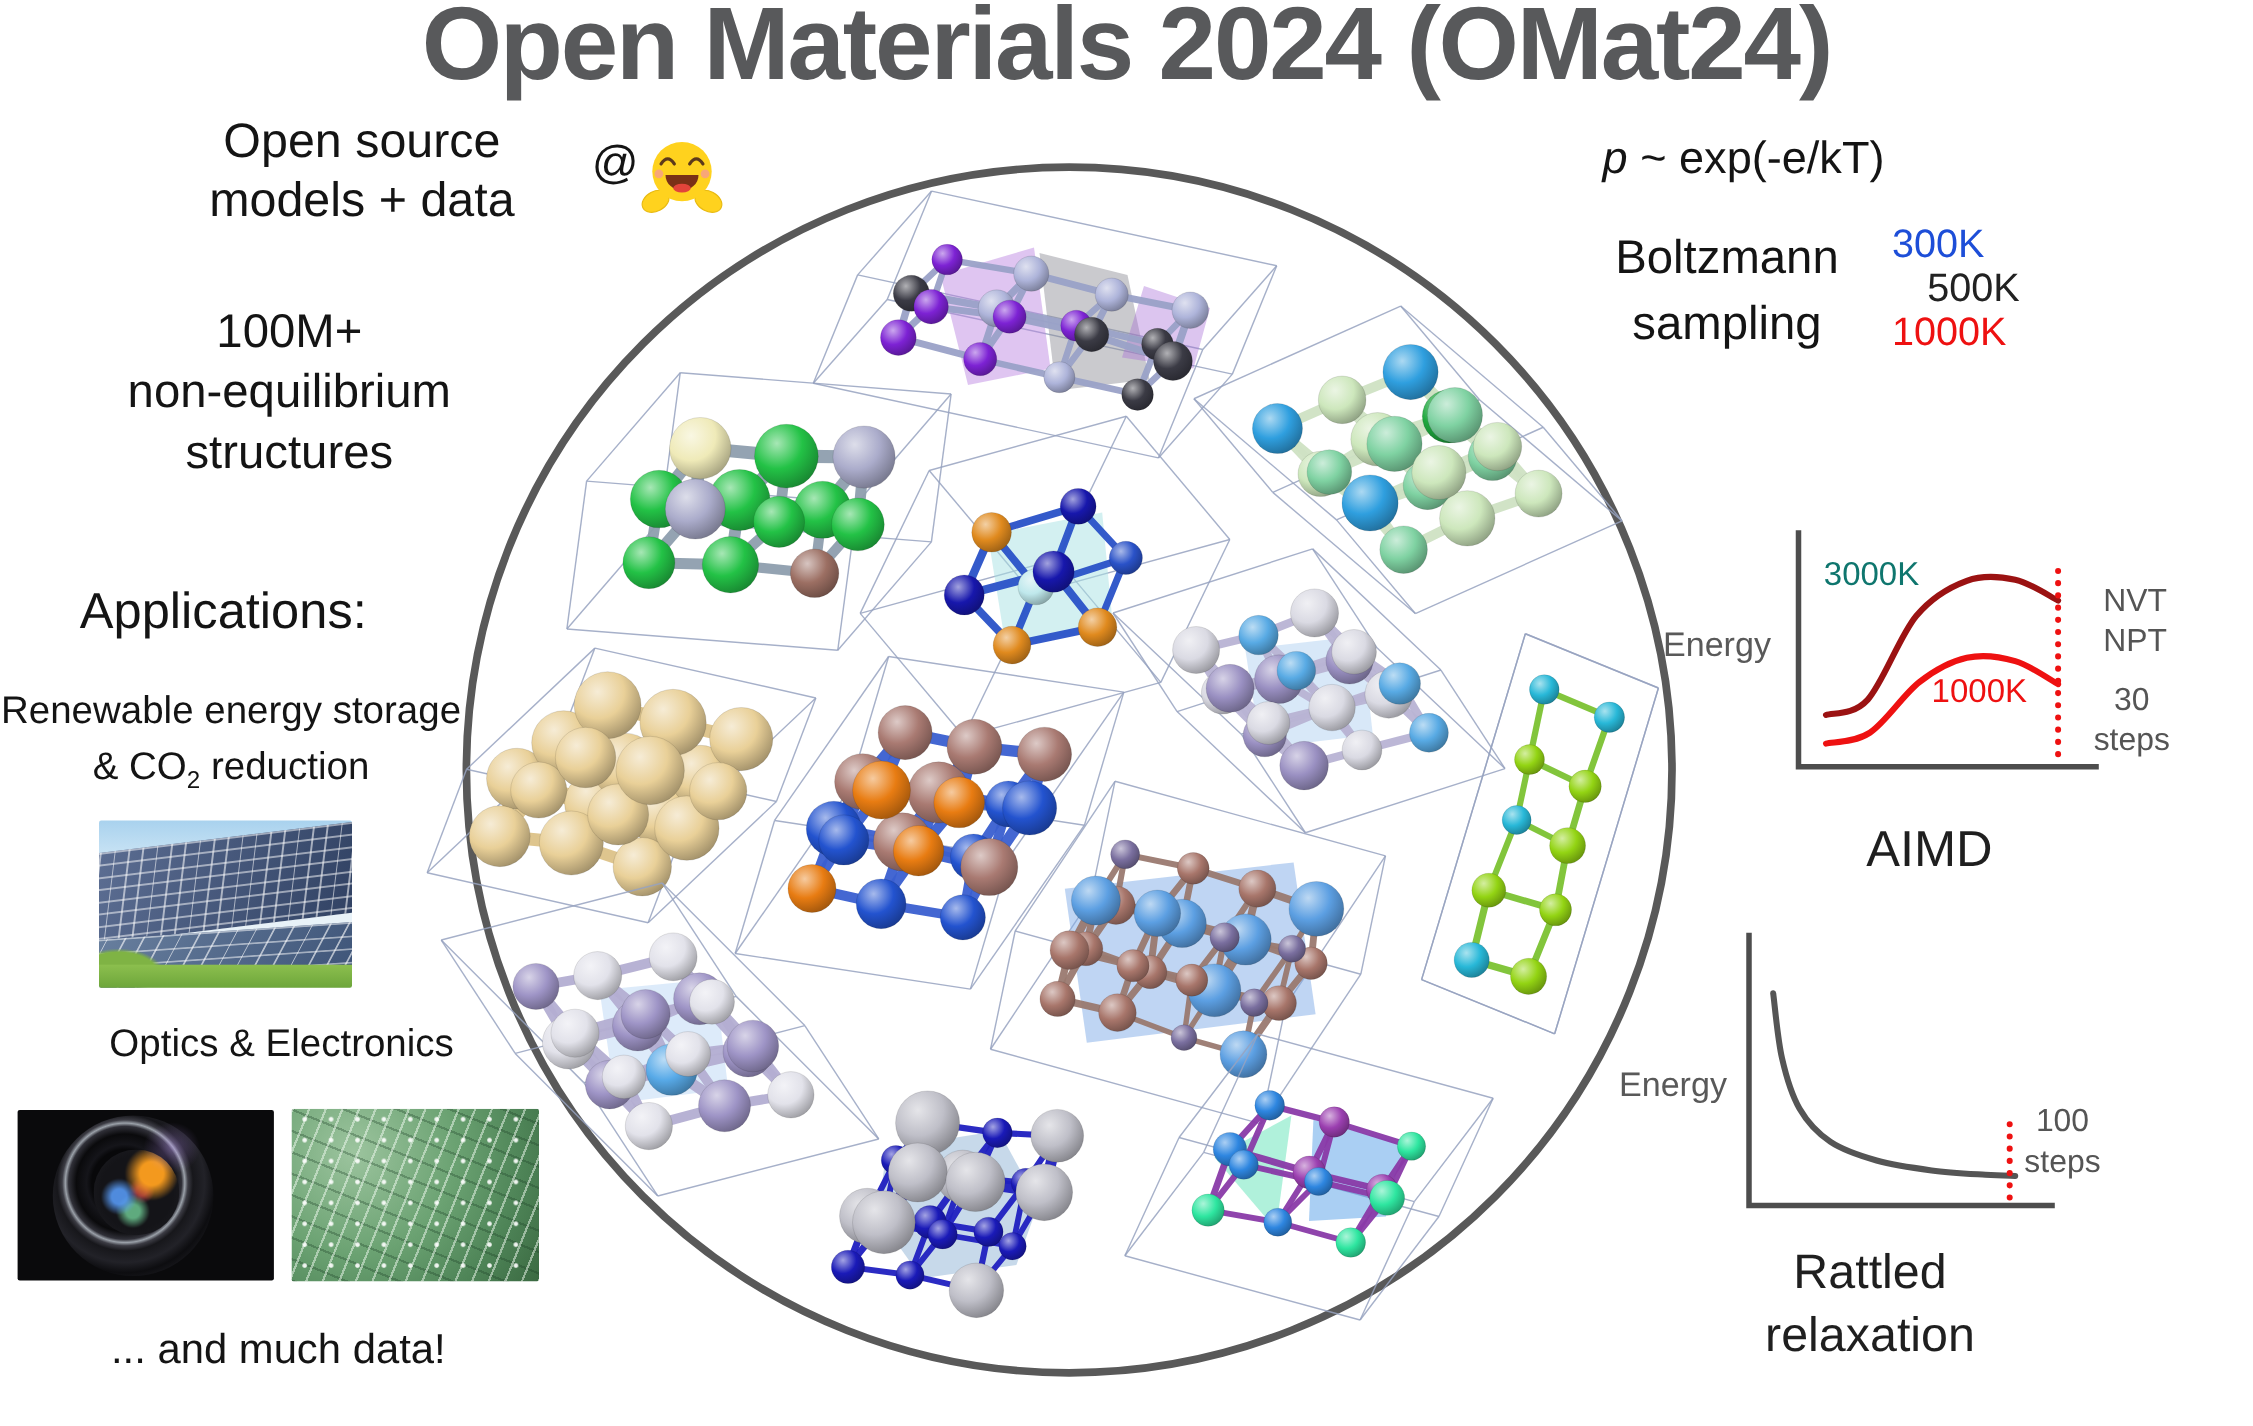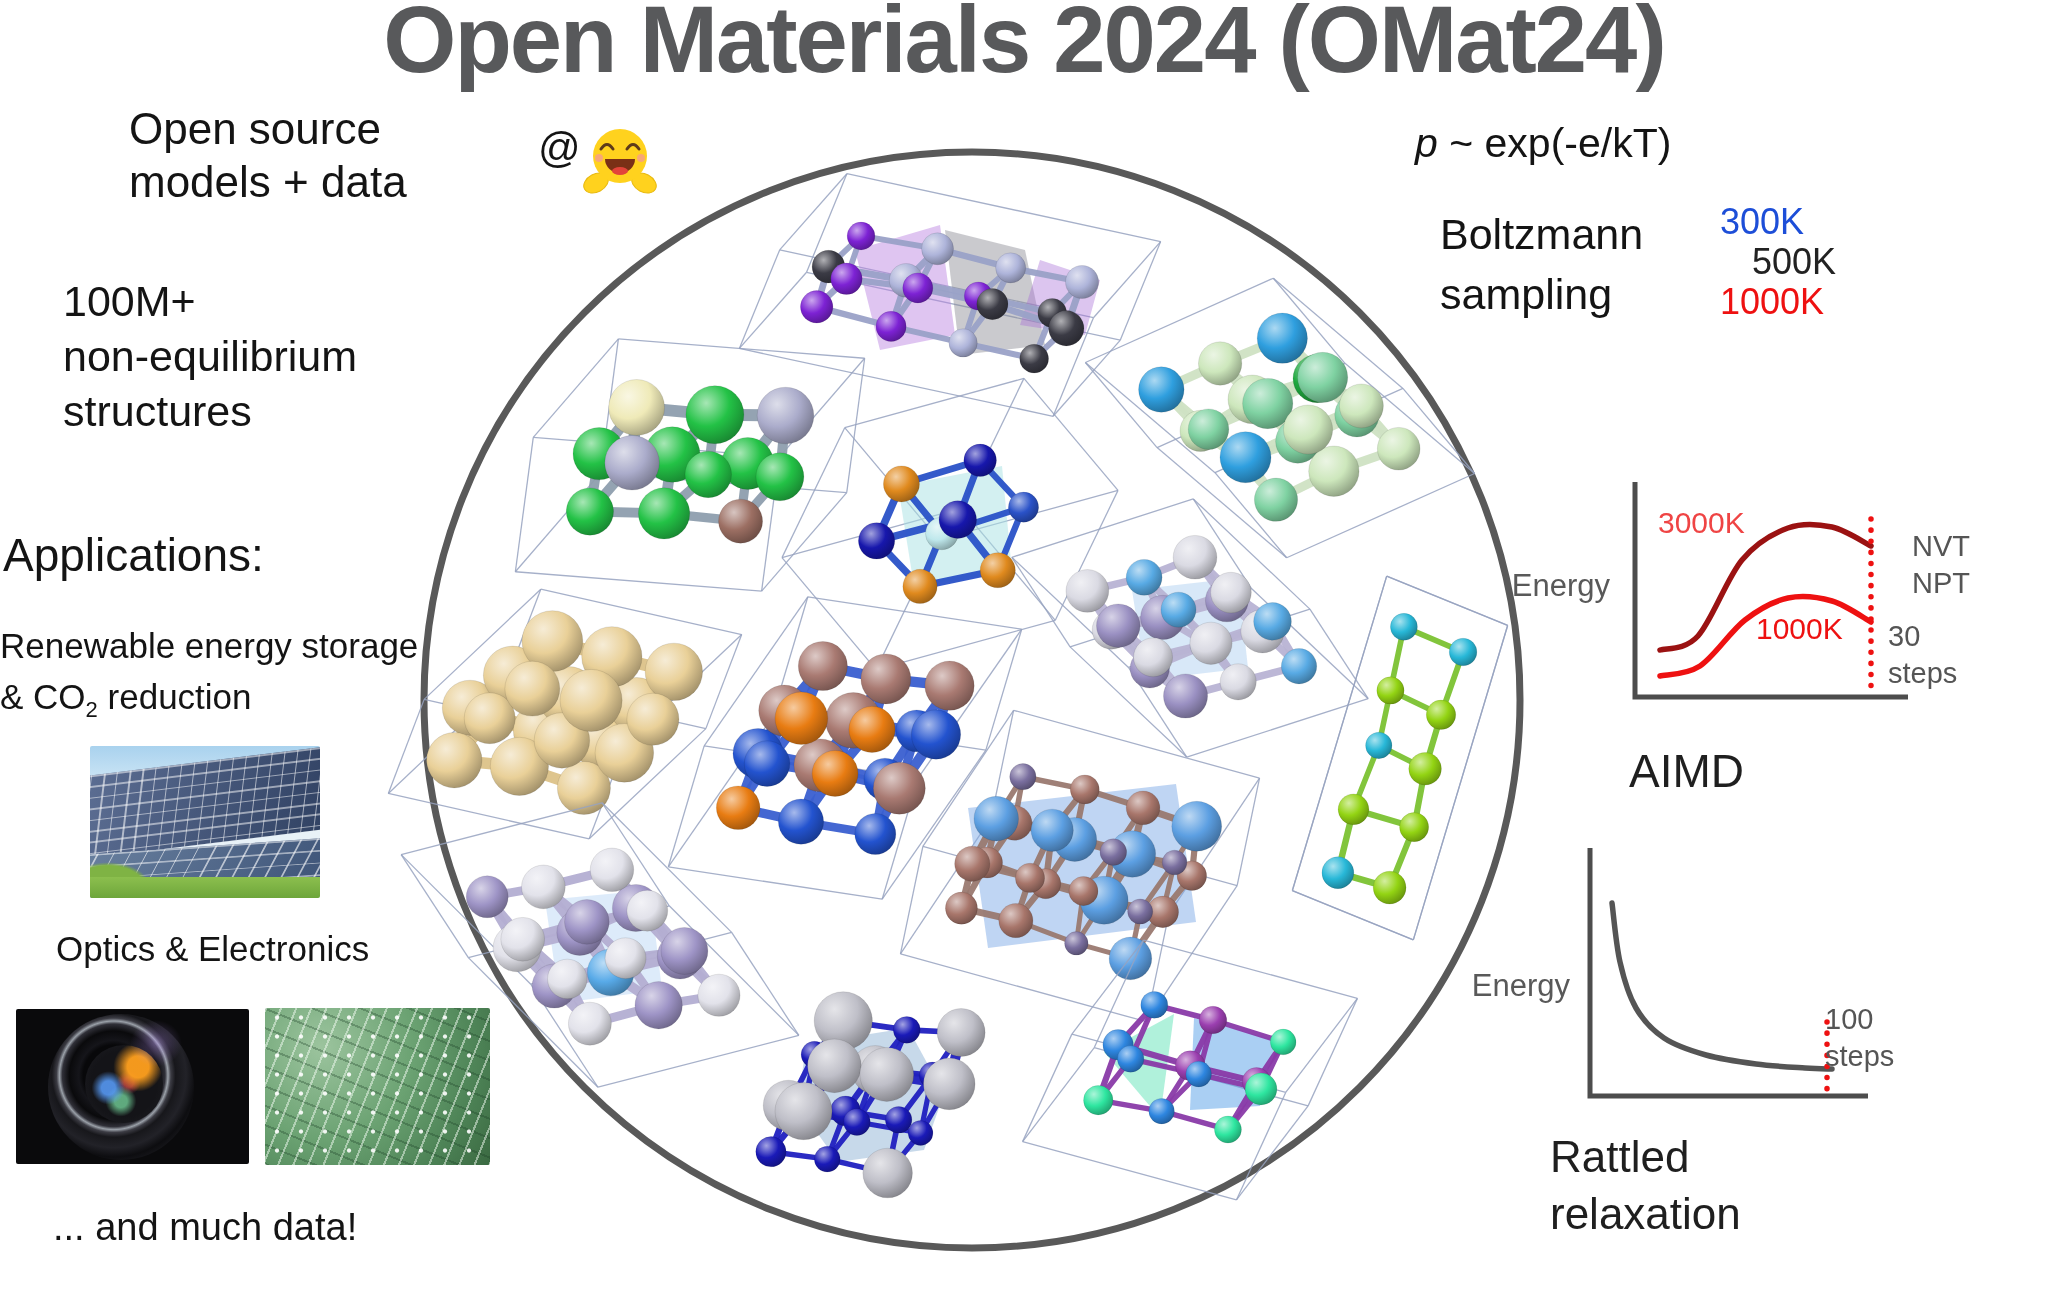--- a/index.html
+++ b/index.html
@@ -1,20 +1,20 @@
 <!DOCTYPE html>
 <html><head>
 <meta charset="utf-8">
 <style>
   html,body{margin:0;padding:0;background:#ffffff;}
   .page{position:relative;width:2048px;height:1296px;background:#ffffff;overflow:hidden;
         font-family:"Liberation Sans", sans-serif;color:#141414;}
   .abs{position:absolute;}
   .pre{white-space:pre-line;}
-  .ctr{}
+  .ctr{text-align:center;}
   .rgt{text-align:right;}
 
   #scene{position:absolute;left:0;top:0;}
 
   #title{left:0;top:-14px;width:2048px;text-align:center;font-size:94px;font-weight:700;
          color:#58595b;letter-spacing:-2px;}
   #open-source{left:129px;top:102px;width:400px;font-size:44px;line-height:53px;}
   #at-sign{left:538px;top:124px;font-size:42px;}
   #stats{left:63px;top:274px;width:400px;font-size:43px;line-height:55px;}
   #applications{left:3px;top:528px;width:400px;font-size:46px;}
@@ -1023,21 +1023,21 @@
   <div class="abs ctr pre" id="boltzmann">Boltzmann
 sampling</div>
 
   <div class="abs" id="temps">
     <div style="color: #1d4ed8;">300K</div>
     <div style="color: rgb(34, 34, 34); margin-left: 32px;">500K</div>
     <div style="color: rgb(238, 17, 17);">1000K</div>
   </div>
 
   <div class="abs rgt" id="aimd-energy">Energy</div>
-  <div class="abs" id="aimd-3000k" style="color: #ef4444;">3000K</div>
+  <div class="abs" id="aimd-3000k" style="color: #0f766e;">3000K</div>
   <div class="abs" id="aimd-1000k" style="color: rgb(238, 17, 17);">1000K</div>
   <div class="abs pre" id="aimd-right-top">NVT
 NPT</div>
   <div class="abs ctr pre" id="aimd-right-bottom">30
 steps</div>
   <div class="abs ctr" id="aimd-title">AIMD</div>
 
   <div class="abs rgt" id="rattled-energy">Energy</div>
   <div class="abs ctr pre" id="rattled-right">100
 steps</div>

